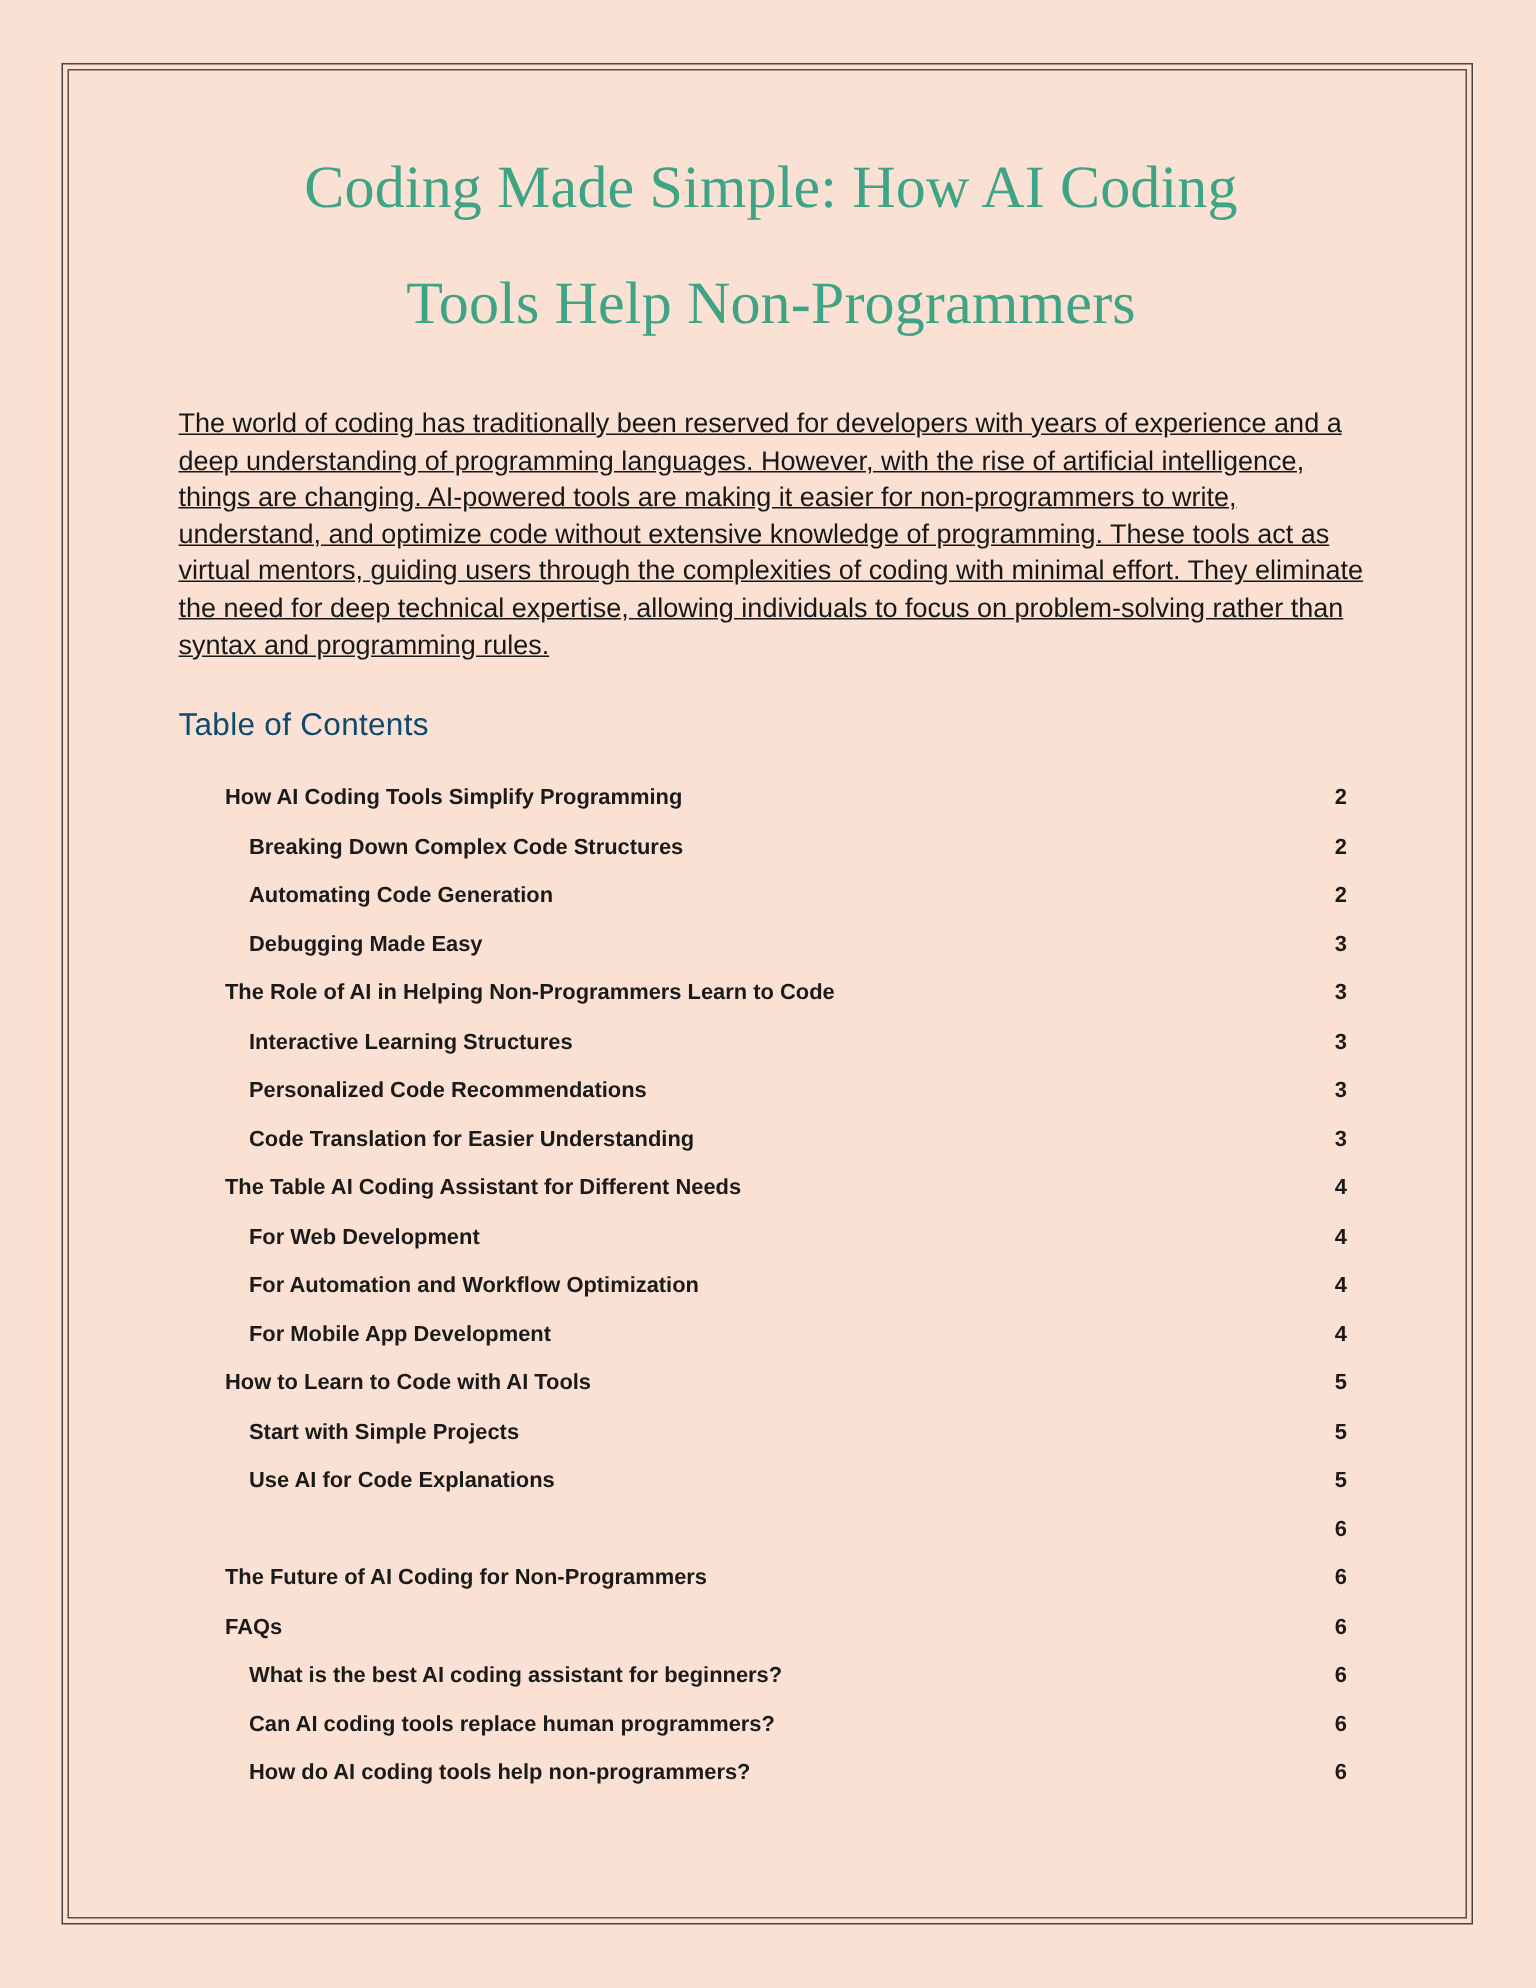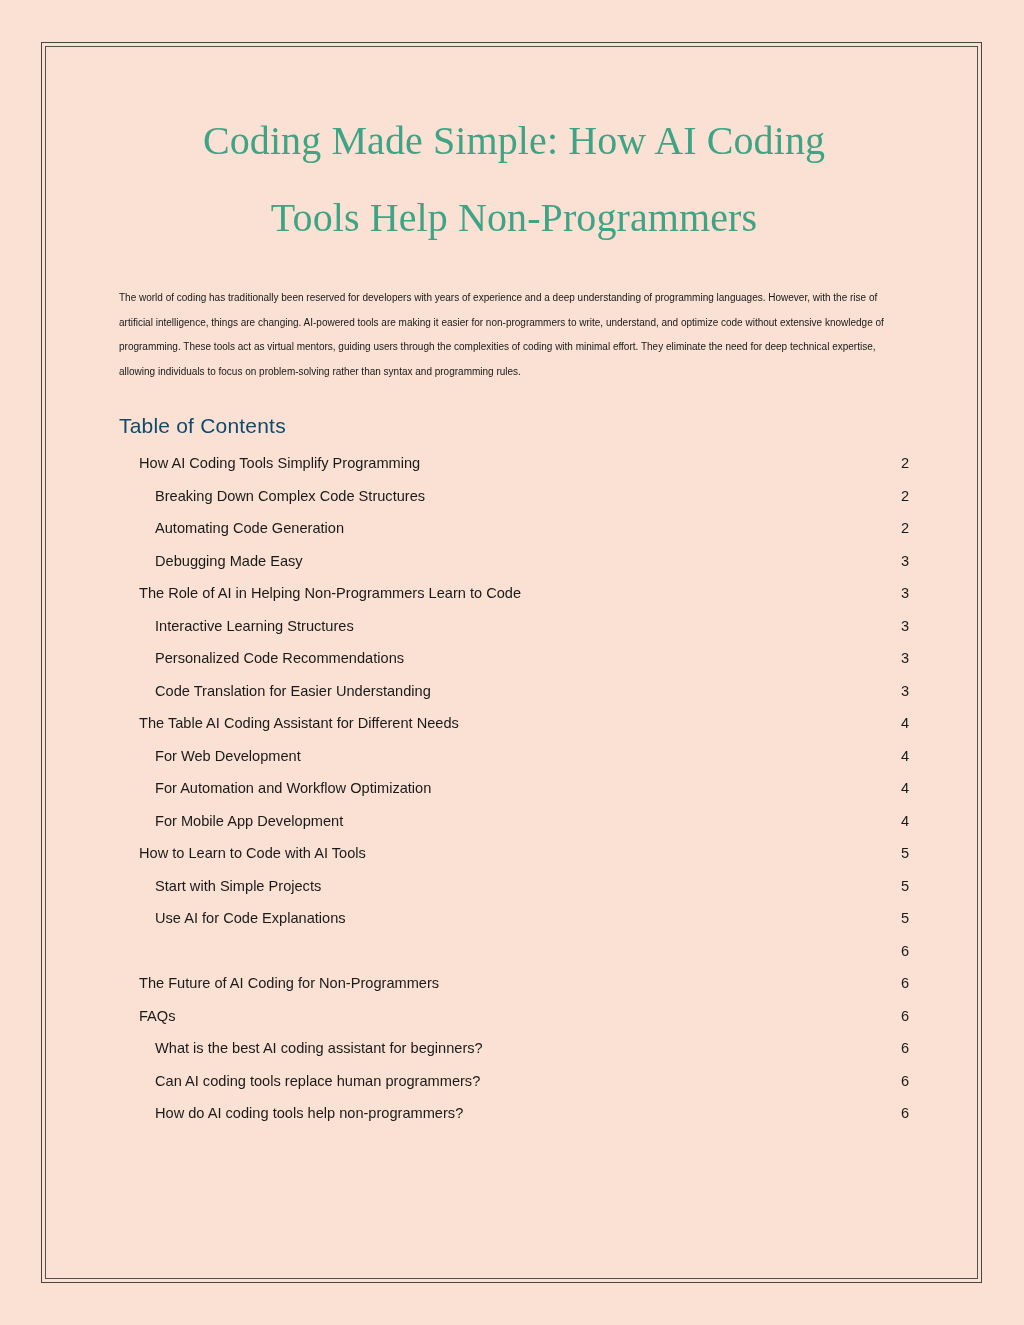--- a/index.html
+++ b/index.html
@@ -47,49 +47,51 @@
   
   .doc-title {
     font-family: "Liberation Serif", "DejaVu Serif", serif;
     color: #3fa486;
     font-size: 40px;
     line-height: 77px;
     text-align: center;
     font-weight: normal;
     letter-spacing: 0.1px;
     margin: 0;
-    padding-top: 60px;
+    padding-top: 44px;
     white-space: pre-line;
   }
 
   
   .intro {
     margin: 0;
     padding-top: 30px;
-    font-size: 10px;
+    font-size: 18px;
     line-height: 24.6px;
     color: #181818;
     text-align: left;
+    text-decoration: underline;
   }
 
   
   .toc-heading {
     margin: 0;
     padding-top: 30px;
     font-size: 21px;
     font-weight: normal;
     color: #0c4a6e;
     letter-spacing: 0.2px;
   }
 
   
   #toc-list {
-    margin: 0;
+    margin: 11px;
     padding: 9px 0 0 0;
     list-style: none;
+    font-weight: bold;
   }
   .toc-entry {
     display: flex;
     align-items: baseline;
     font-size: 14.6px;
     color: #1a1a1a;
     height: 32.5px;
     line-height: 32.5px;
     white-space: nowrap;
   }

